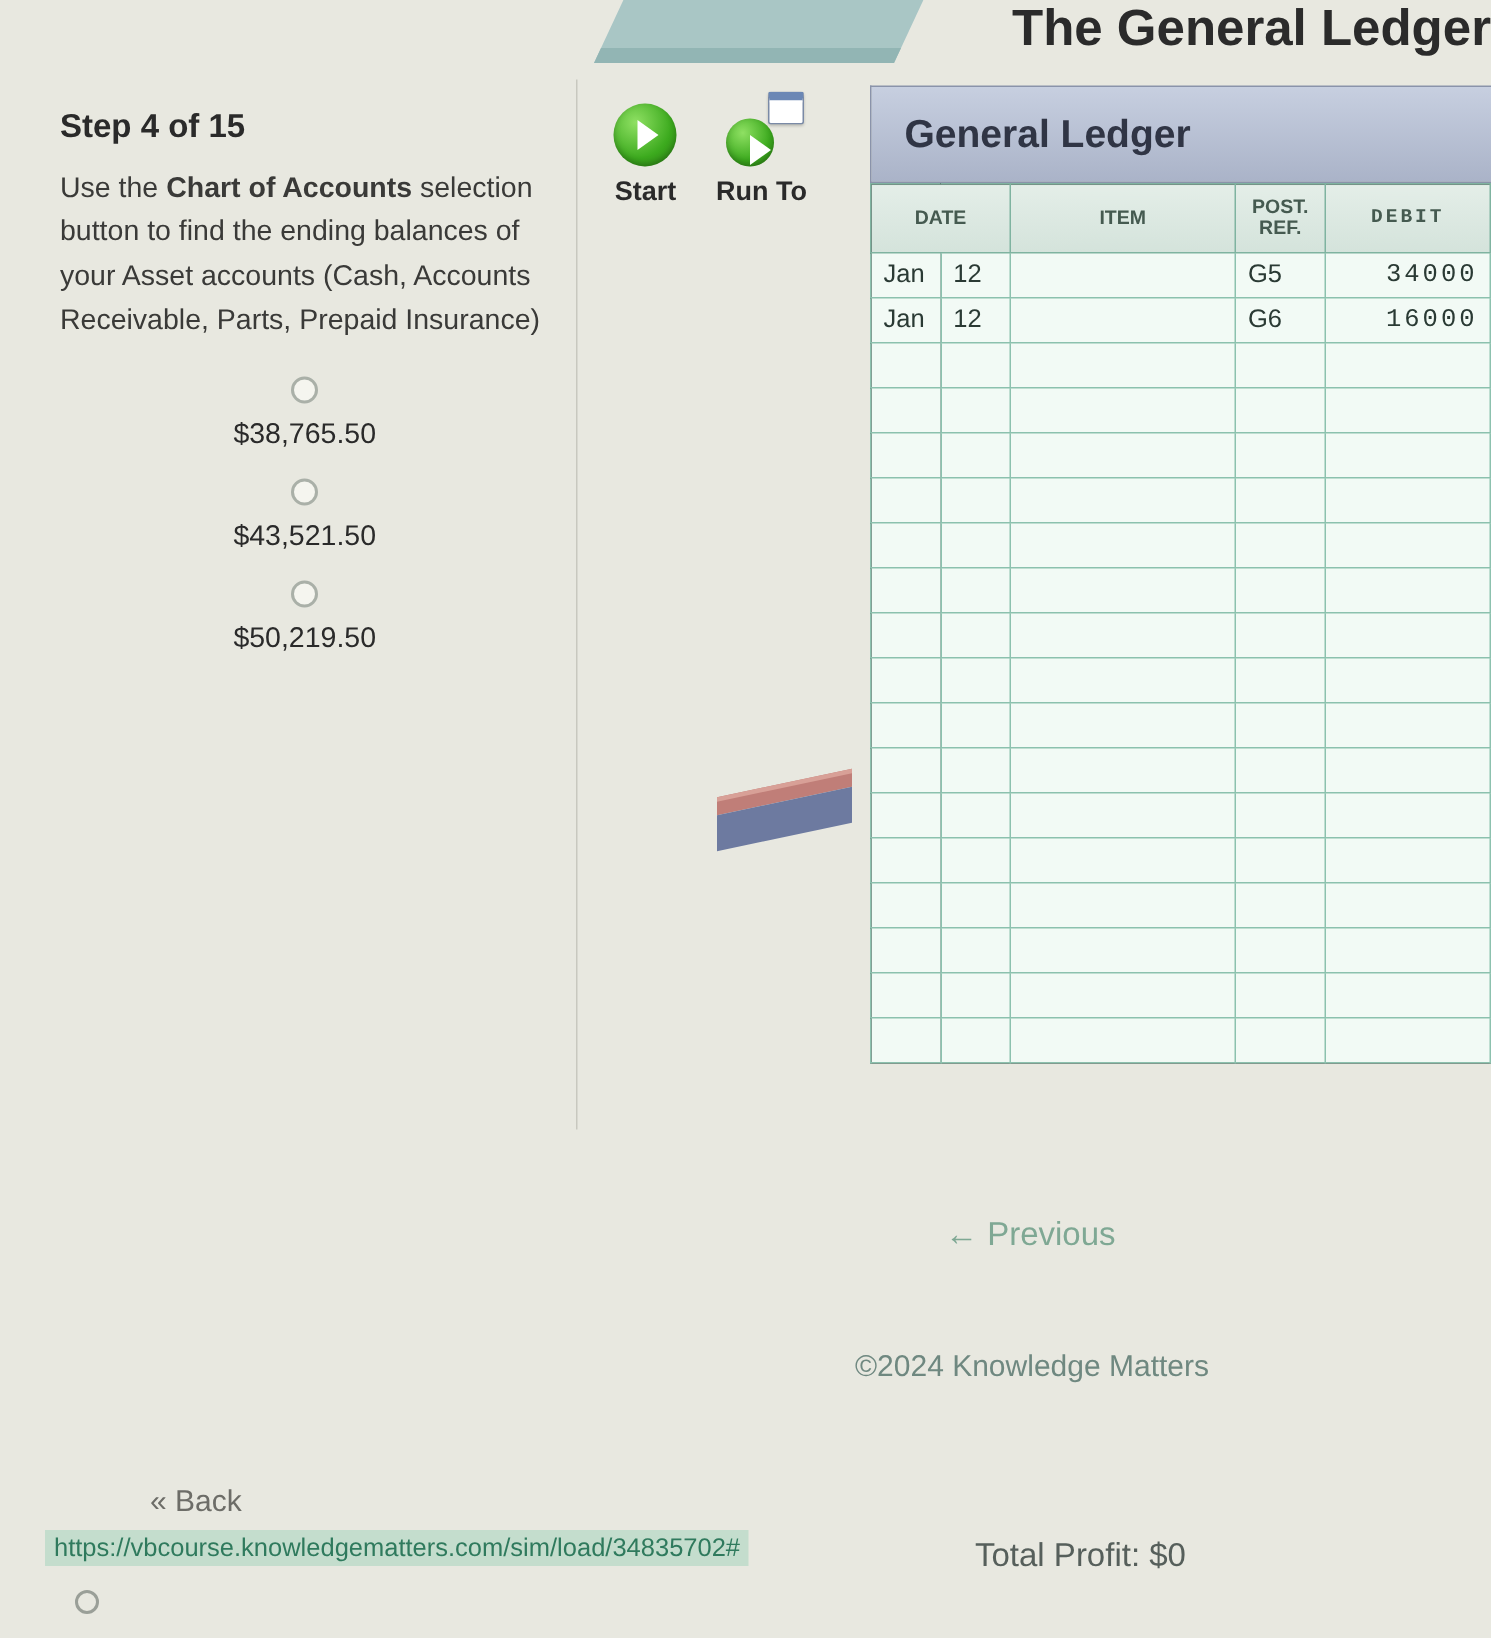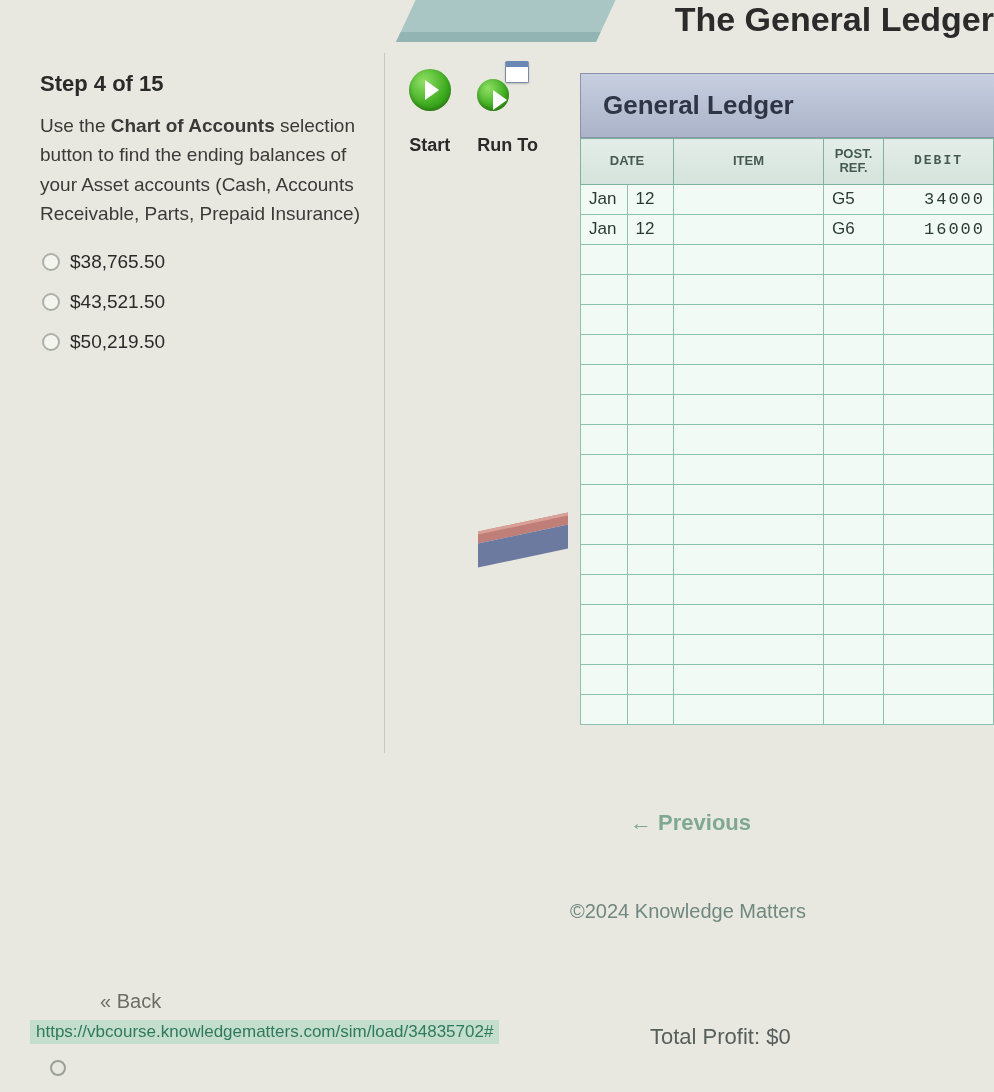--- a/index.html
+++ b/index.html
@@ -46,38 +46,40 @@
       margin-bottom: 14px;
     }
     .radio-group { padding-left: 2px; }
     .radio-row {
       display: flex;
       align-items: center;
       gap: 10px;
       margin-bottom: 18px;
       font-size: 19px;
       cursor: pointer;
+      flex-direction: column;
     }
     .radio-circle {
       width: 18px; height: 18px;
       border: 2px solid #aab0a8;
       border-radius: 50%;
       flex-shrink: 0;
       background: #f5f5ef;
     }
     .controls {
       width: 200px;
       display: flex;
       gap: 26px;
       padding: 16px 10px 0 24px;
     }
     .ctrl-btn {
       display: flex;
       flex-direction: column;
-      gap: 24px;
+      align-items: center;
+      gap: 6px;
       cursor: pointer;
       font-size: 18px;
       font-weight: bold;
       color: #2a2a2a;
     }
     .play-icon {
       width: 42px; height: 42px;
       border-radius: 50%;
       background: radial-gradient(circle at 35% 30%, #8fe063, #3caa1e 60%, #2e8515);
       position: relative;
@@ -101,21 +103,21 @@
       border-top: 6px solid #6b87b5;
       border-radius: 2px;
       box-shadow: 0 1px 2px rgba(0,0,0,.2);
     }
     .runto-play {
       position: absolute; left: 0; bottom: 0;
       width: 32px; height: 32px;
     }
     .ledger-panel {
       flex: 1;
-      margin-top: 20px;
+      margin-top: 4px;
     }
     .ledger-title {
       background: linear-gradient(#c7cfe0, #aab3c8);
       border: 1px solid #8a93aa;
       border-right: none;
       font-size: 26px;
       font-weight: bold;
       padding: 16px 22px;
       color: #303545;
     }
@@ -167,21 +169,20 @@
     .col-ref   { width: 60px; }
     .col-debit { width: 110px; text-align: right; font-family: 'Courier New', monospace; letter-spacing: 2px; }
     .th-date   { width: 93px; }
 
     .nav-previous {
       position: absolute;
       left: 630px; top: 810px;
       font-size: 22px;
       color: #7fa894;
       cursor: pointer;
-      font-weight: bold;
     }
     .copyright {
       position: absolute;
       left: 570px; top: 900px;
       font-size: 20px;
       color: #6f8880;
     }
     .back-link {
       position: absolute;
       left: 100px; top: 990px;

